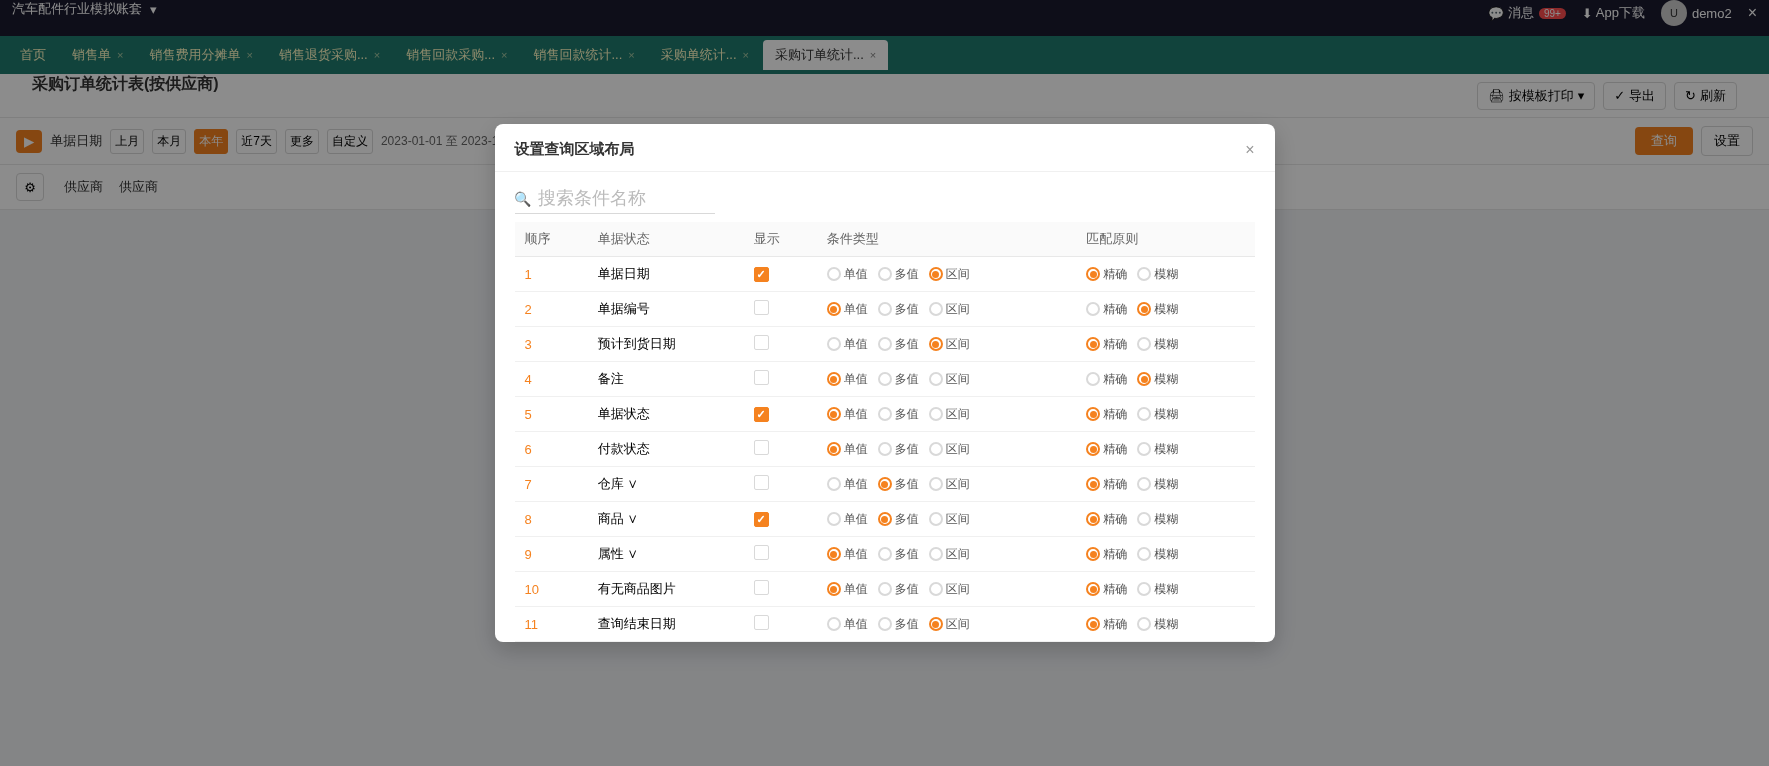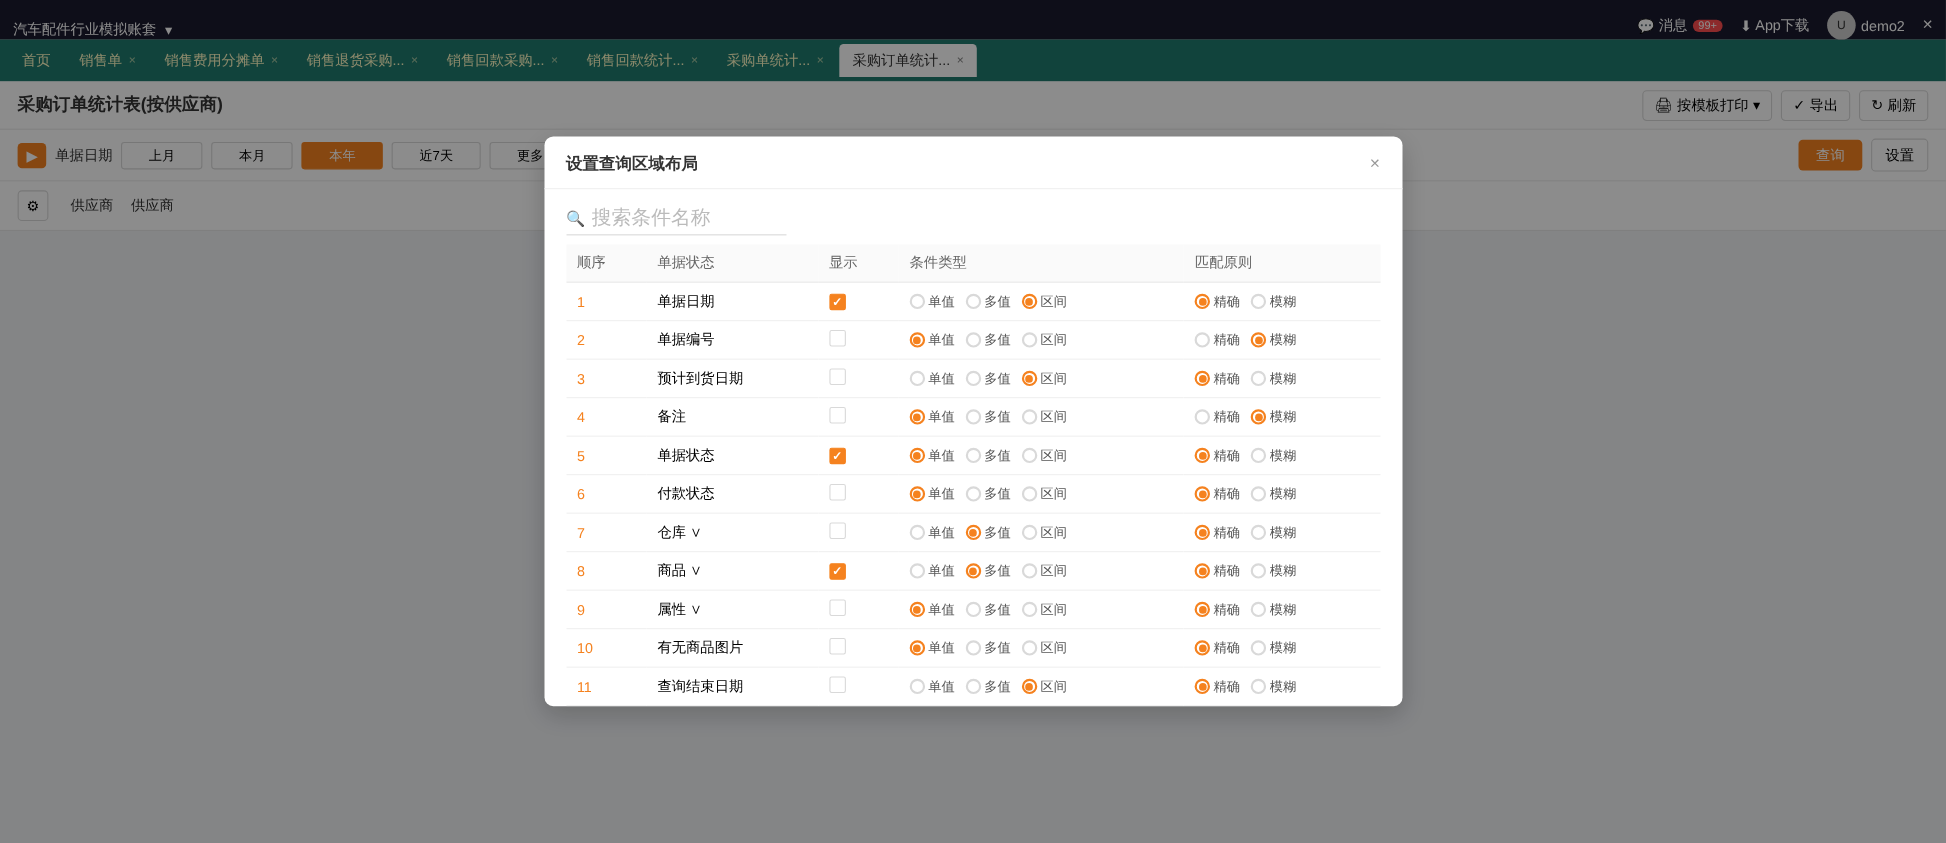--- a/index.html
+++ b/index.html
@@ -3,21 +3,21 @@
   <meta charset="utf-8">
   <style>
     * { box-sizing: border-box; margin: 0; padding: 0; }
     body { font-family: 'Microsoft YaHei', Arial, sans-serif; font-size: 13px; background: #f0f2f5; overflow: hidden; }
 
     
     .top-bar {
       height: 36px;
       background: #1a1a2e;
       display: flex;
-      align-items: flex-end;
+      align-items: flex-start;
       justify-content: space-between;
       padding: 0 12px;
       color: #fff;
     }
     .top-bar-left { display: flex; align-items: center; gap: 8px; font-size: 13px; }
     .top-bar-right { display: flex; align-items: center; gap: 16px; font-size: 13px; }
     .top-bar-right .badge { background: #ff4d4f; color: #fff; border-radius: 10px; padding: 0 5px; font-size: 10px; margin-left: 2px; }
     .avatar { width: 26px; height: 26px; border-radius: 50%; background: #ccc; display: inline-flex; align-items: center; justify-content: center; font-size: 11px; color: #333; }
 
     
@@ -43,42 +43,41 @@
       white-space: nowrap;
     }
     .tab-item.active { background: #fff; color: #333; }
     .tab-item .close-btn { font-size: 11px; opacity: 0.6; }
 
     
     .page-header {
       height: 44px;
       background: #fff;
       display: flex;
-      align-items: center;
       justify-content: space-between;
-      padding: 0 16px;
+      padding: 0 32px;
       border-bottom: 1px solid #e8e8e8;
     }
     .page-title { font-size: 16px; font-weight: bold; color: #333; }
     .header-actions { display: flex; align-items: center; gap: 8px; }
     .btn-print { border: 1px solid #d9d9d9; background: #fff; padding: 4px 10px; border-radius: 4px; cursor: pointer; font-size: 13px; display: flex; align-items: center; gap: 4px; }
     .btn-export { border: 1px solid #d9d9d9; background: #fff; padding: 4px 10px; border-radius: 4px; cursor: pointer; font-size: 13px; display: flex; align-items: center; gap: 4px; }
     .btn-refresh { border: 1px solid #d9d9d9; background: #fff; padding: 4px 10px; border-radius: 4px; cursor: pointer; font-size: 13px; display: flex; align-items: center; gap: 4px; }
 
     
     .filter-bar {
       background: #fff;
       padding: 8px 16px;
       display: flex;
       align-items: center;
       gap: 8px;
       border-bottom: 1px solid #e8e8e8;
     }
     .filter-toggle { background: #f5821f; color: #fff; border: none; padding: 4px 8px; border-radius: 4px; cursor: pointer; }
-    .filter-date-btn { padding: 3px 24px; border: 1px solid #d9d9d9; border-radius: 3px; cursor: pointer; font-size: 12px; background: #fff; }
+    .filter-date-btn { padding: 3px 4px; border: 1px solid #d9d9d9; border-radius: 3px; cursor: pointer; font-size: 12px; background: #fff; }
     .filter-date-btn.active { background: #f5821f; color: #fff; border-color: #f5821f; }
     .filter-date-range { font-size: 12px; color: #666; }
 
     
     .table-header {
       background: #fff;
       padding: 8px 16px;
       display: flex;
       align-items: center;
       border-bottom: 1px solid #e8e8e8;

